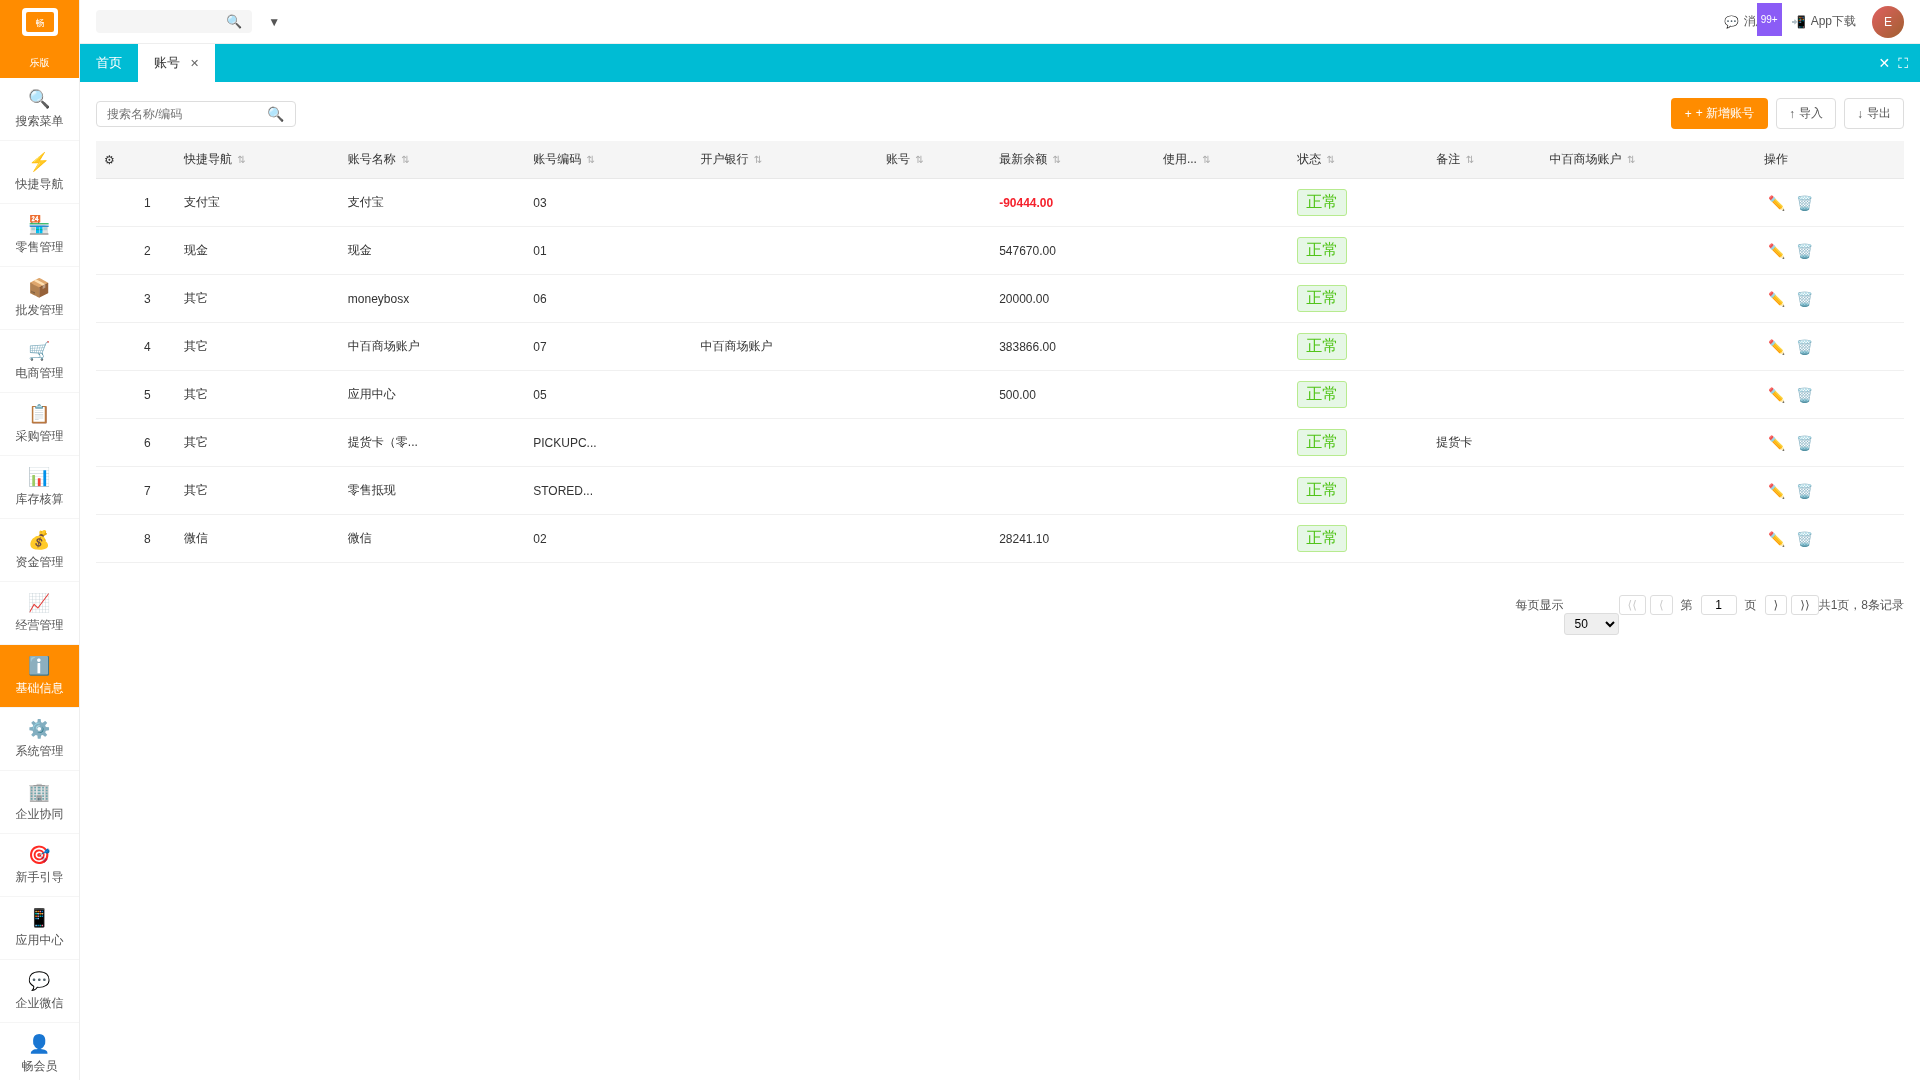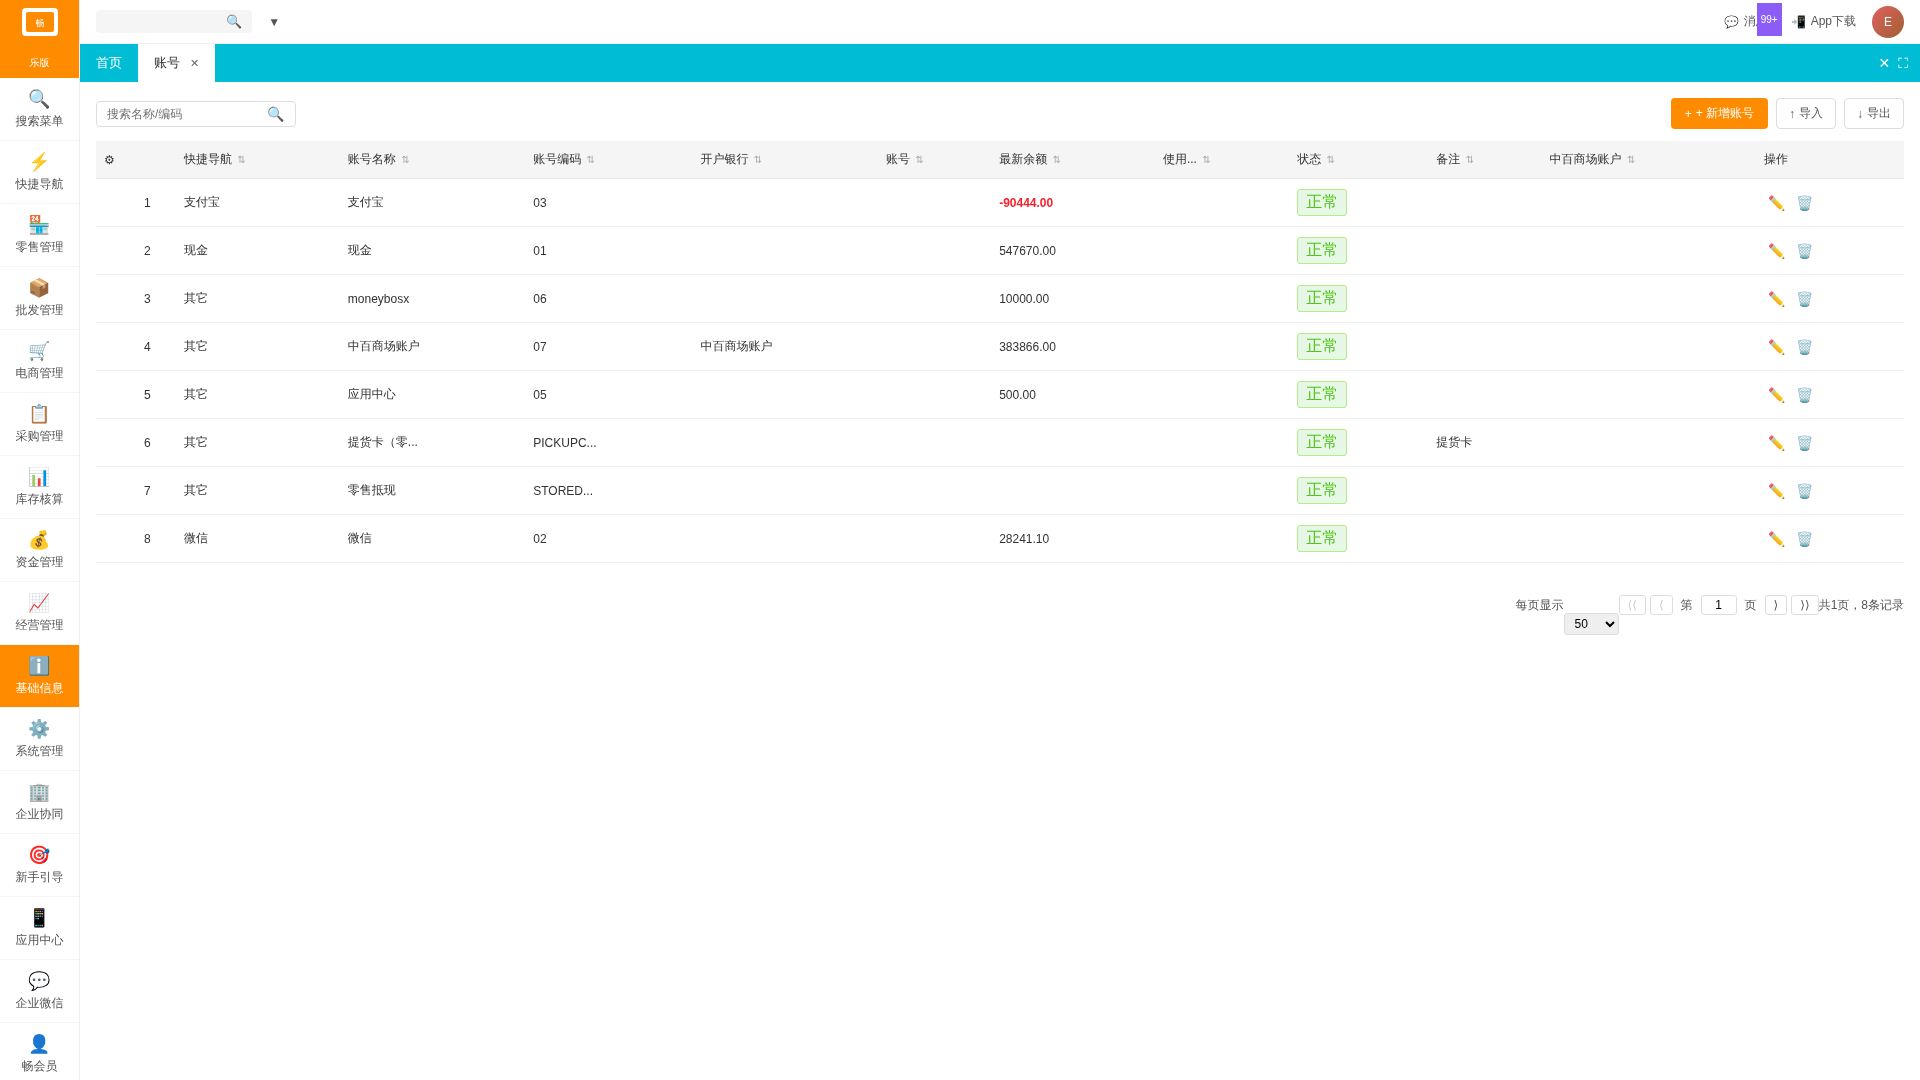--- a/index.html
+++ b/index.html
@@ -541,21 +541,21 @@
       </td>
     </tr>
           <tr>
       <td class="col-setting"></td>
       <td class="col-num">3</td>
       <td>其它</td>
       <td>moneybosx</td>
       <td>06</td>
       <td></td>
       <td></td>
-      <td>10000.00</td>
+      <td>20000.00</td>
       <td></td>
       <td><span class="status-badge">正常</span></td>
       <td></td>
       <td></td>
       <td>
         <button class="op-btn" title="编辑">✏️</button>
         <button class="op-btn" title="删除">🗑️</button>
       </td>
     </tr>
           <tr>

